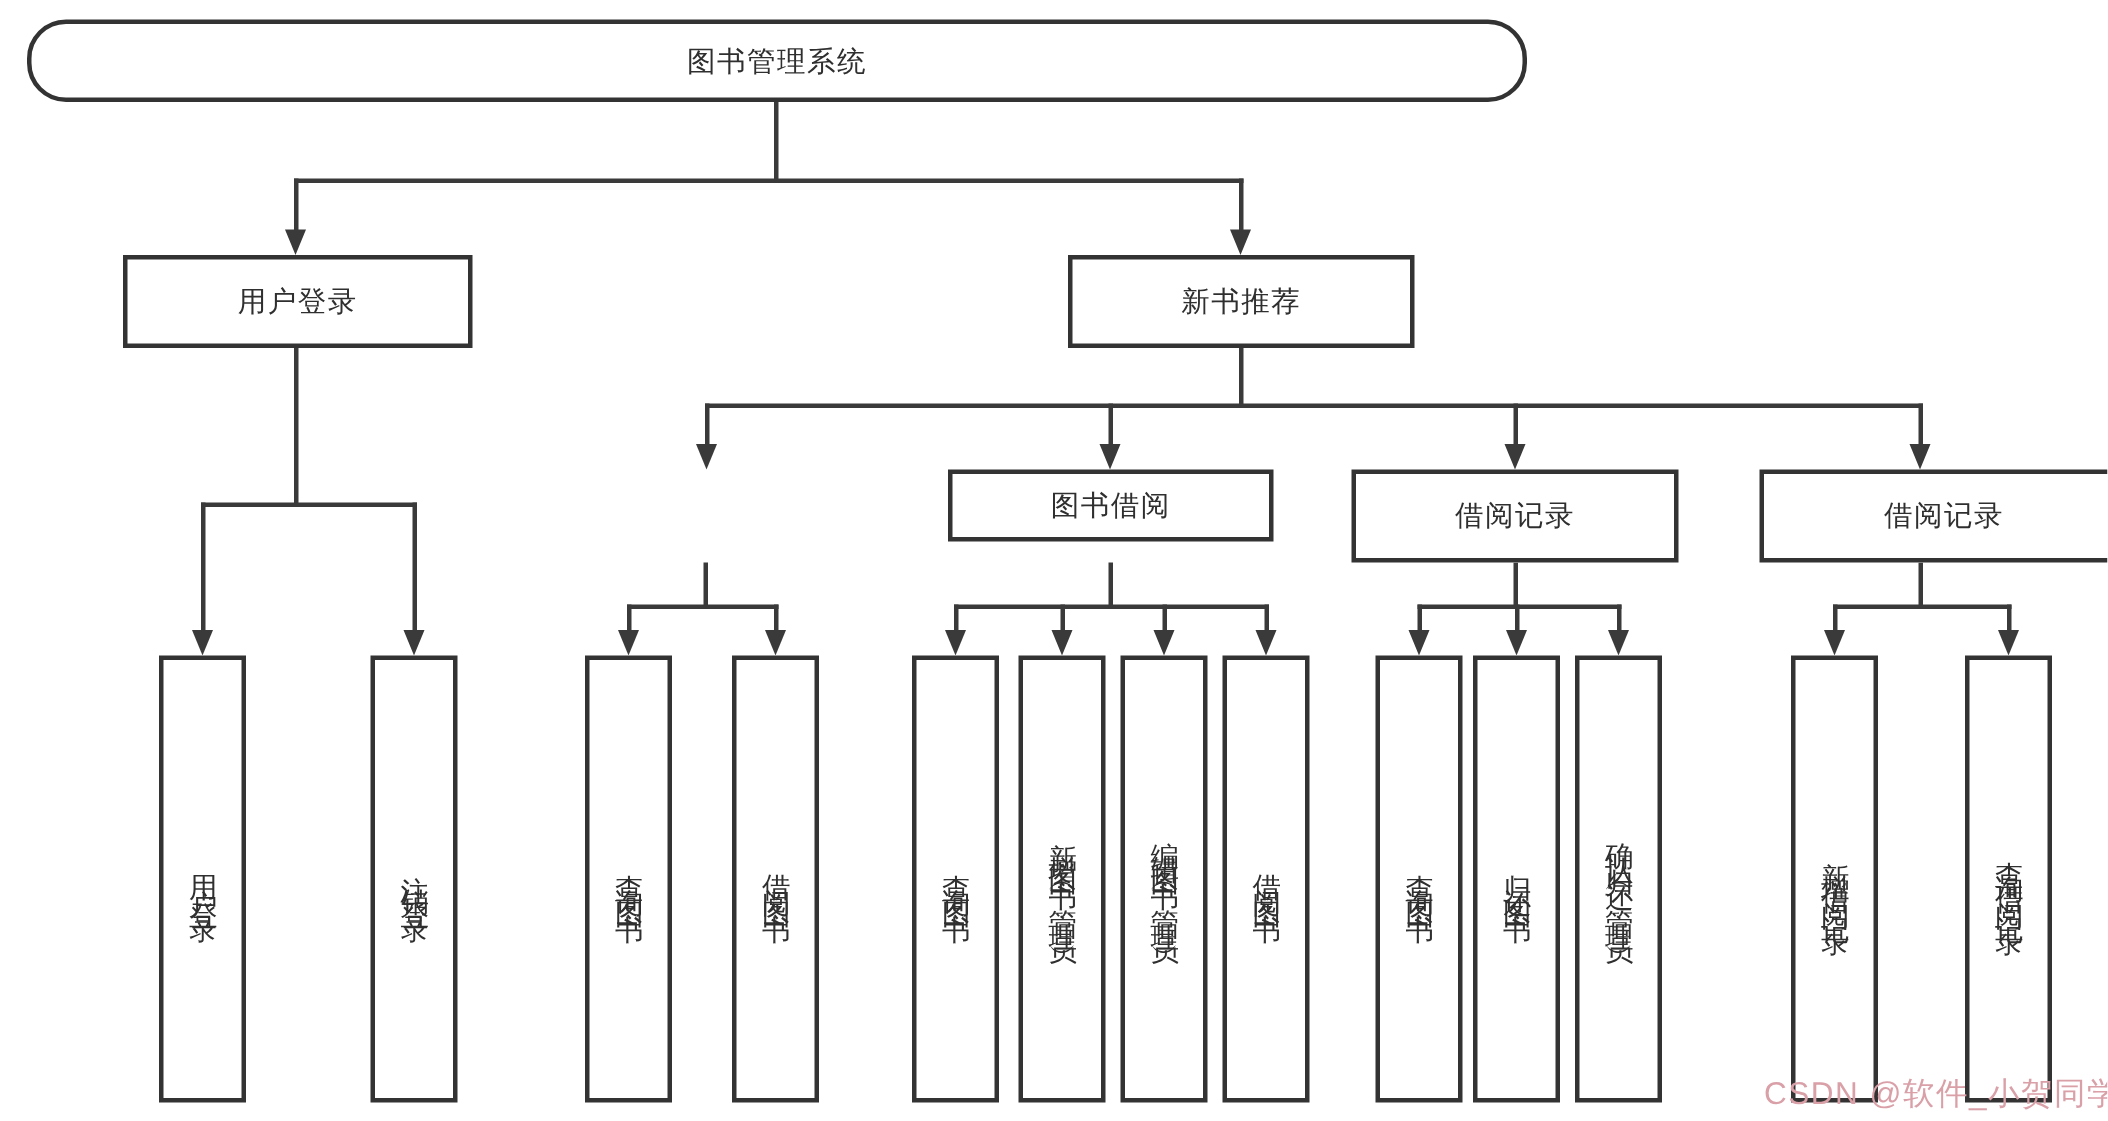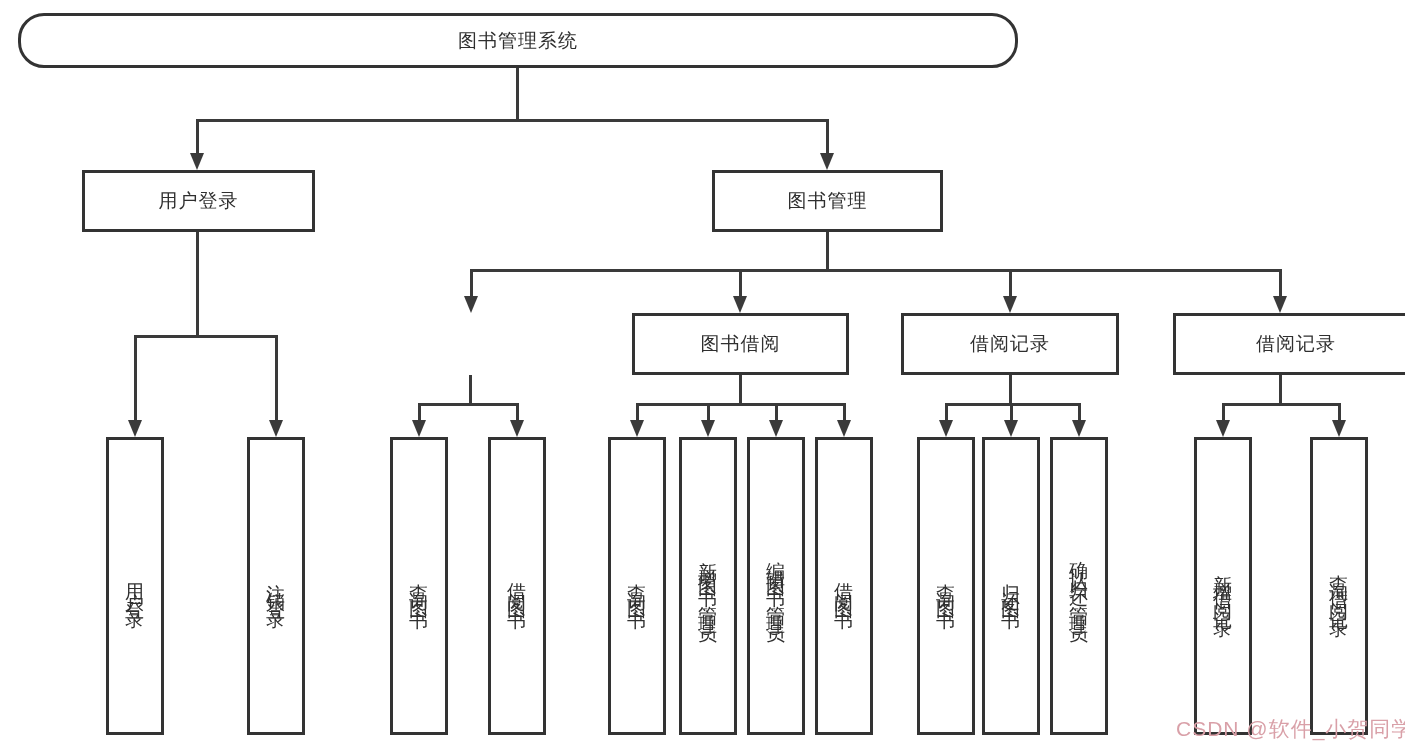--- a/index.html
+++ b/index.html
@@ -79,42 +79,42 @@
   <div class="hline" style="left:196px; top:119px; width:633px;"></div>
   <div class="vline" style="left:196px; top:119px; height:36px;"></div>
   <div class="arrow" style="left:190px; top:153px;"></div>
   <div class="vline" style="left:826px; top:119px; height:36px;"></div>
   <div class="arrow" style="left:820px; top:153px;"></div>
 
   <div class="box" style="left:82px; top:170px; width:233px; height:62px;">
     <span>用户登录</span>
   </div>
   <div class="box" style="left:712px; top:170px; width:231px; height:62px;">
-    <span>图书管理</span>
+    <span>新书推荐</span>
   </div>
 
   <div class="vline" style="left:196px; top:232px; height:106px;"></div>
   <div class="hline" style="left:134px; top:335px; width:144px;"></div>
   <div class="vline" style="left:134px; top:335px; height:87px;"></div>
   <div class="arrow" style="left:128px; top:420px;"></div>
   <div class="vline" style="left:275px; top:335px; height:87px;"></div>
   <div class="arrow" style="left:269px; top:420px;"></div>
 
   <div class="vline" style="left:826px; top:232px; height:40px;"></div>
   <div class="hline" style="left:470px; top:269px; width:812px;"></div>
   <div class="vline" style="left:470px; top:269px; height:29px;"></div>
   <div class="arrow" style="left:464px; top:296px;"></div>
   <div class="vline" style="left:739px; top:269px; height:29px;"></div>
   <div class="arrow" style="left:733px; top:296px;"></div>
   <div class="vline" style="left:1009px; top:269px; height:29px;"></div>
   <div class="arrow" style="left:1003px; top:296px;"></div>
   <div class="vline" style="left:1279px; top:269px; height:29px;"></div>
   <div class="arrow" style="left:1273px; top:296px;"></div>
 
-  <div class="box" style="left:632px; top:313px; width:217px; height:62px;">
+  <div class="box" style="left:632px; top:313px; width:217px; height:48px;">
     <span>图书借阅</span>
   </div>
   <div class="box" style="left:901px; top:313px; width:218px; height:62px;">
     <span>借阅记录</span>
   </div>
   <div class="box" style="left:1173px; top:313px; width:246px; height:62px;">
     <span>借阅记录</span>
   </div>
 
   <div class="vline" style="left:469px; top:375px; height:31px;"></div>

